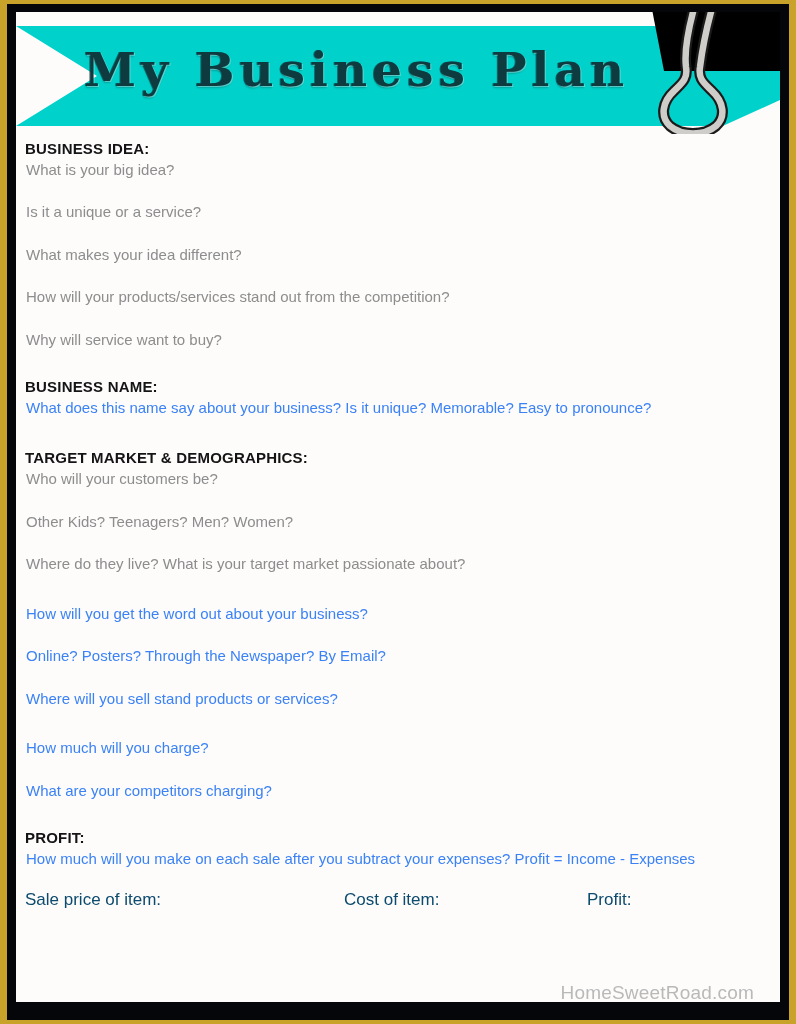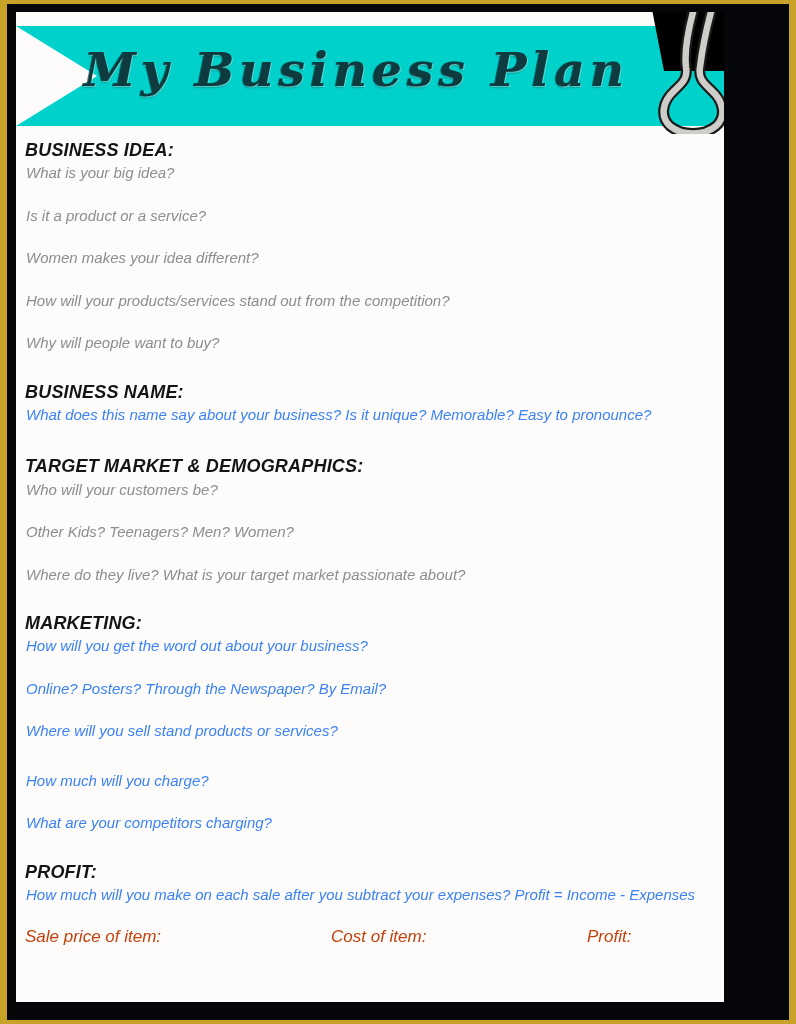--- a/index.html
+++ b/index.html
@@ -25,24 +25,23 @@
   .black-frame {
     position: absolute;
     left: 7px; top: 4px;
     width: 782px; height: 1016px;
     background: #05060a;
     box-sizing: border-box;
   }
   .page {
     position: absolute;
     left: 16px; top: 12px;
-    width: 708px; height: 990px;
+    width: 764px; height: 990px;
     background: #fdfcfb;
     overflow: hidden;
-    font-style: italic;
   }
 
   
   .banner-wrap {
     position: absolute;
     left: 0; top: 14px;
     width: 764px; height: 102px;
   }
   .banner {
     position: absolute;
@@ -89,21 +88,21 @@
     position: absolute;
     left: 9px;
     top: 128px;
     width: 752px;
   }
   .section { margin: 0 0 0 0; }
 
   .sec-head {
     font-family: "Liberation Sans", sans-serif;
     font-weight: 700;
-    font-size: 18px;
+    font-size: 15px;
     letter-spacing: 0.2px;
     color: #141414;
     margin: 0 0 2px 0;
     line-height: 1.18;
   }
   .line {
     font-family: "Liberation Sans", sans-serif;
     font-size: 15px;
     line-height: 1.3;
     color: #8d8d8d;
@@ -113,25 +112,25 @@
   .line.dark { color: #3b82f6; }
   .gap-sm { height: 21px; }
   .gap-md { height: 28px; }
   .gap-lg { height: 31px; }
 
   .cols {
     position: relative;
     height: 24px;
     font-family: "Liberation Sans", sans-serif;
     font-size: 17px;
-    color: #c2410c;
+    color: #0c4a6e;
   }
   .cols span { position: absolute; top: 0; white-space: nowrap; }
   .c1 { left: 0px; }
-  .c2 { left: 306px; }
+  .c2 { left: 319px; }
   .c3 { left: 562px; }
 
   .footer {
     position: absolute;
     left: 0;
     top: 970px;
     width: 752px;
     text-align: right;
     padding-right: 14px;
     box-sizing: border-box;
@@ -165,27 +164,27 @@
              C96 118 94 103 82 92 C74 84 68 80 70 68
              C72 52 76 30 84 2" fill="none" stroke="#cfcdc9" stroke-width="6.5" stroke-linecap="round" stroke-linejoin="round"></path>
   </svg>
 
   <div class="content">
 
     <div class="section">
       <div class="sec-head">BUSINESS IDEA:</div>
       <p class="line">What is your big idea?</p>
       <div class="gap-sm"></div>
-      <p class="line">Is it a product or a service?</p>
-      <div class="gap-sm"></div>
-      <p class="line">Women makes your idea different?</p>
+      <p class="line">Is it a unique or a service?</p>
+      <div class="gap-sm"></div>
+      <p class="line">What makes your idea different?</p>
       <div class="gap-sm"></div>
       <p class="line">How will your products/services stand out from the competition?</p>
       <div class="gap-sm"></div>
-      <p class="line">Why will people want to buy?</p>
+      <p class="line">Why will service want to buy?</p>
     </div>
 
     <div class="gap-md"></div>
 
     <div class="section">
       <div class="sec-head">BUSINESS NAME:</div>
       <p class="line dark">What does this name say about your business? Is it unique? Memorable? Easy to pronounce?</p>
     </div>
 
     <div class="gap-lg"></div>
@@ -195,21 +194,20 @@
       <p class="line">Who will your customers be?</p>
       <div class="gap-sm"></div>
       <p class="line">Other Kids?  Teenagers?  Men?  Women?</p>
       <div class="gap-sm"></div>
       <p class="line">Where do they live?  What is your target market passionate about?</p>
     </div>
 
     <div class="gap-md"></div>
 
     <div class="section">
-      <div class="sec-head">MARKETING:</div>
       <p class="line dark">How will you get the word out about your business?</p>
       <div class="gap-sm"></div>
       <p class="line dark">Online?  Posters?  Through the Newspaper?  By  Email?</p>
       <div class="gap-sm"></div>
       <p class="line dark">Where will you sell stand products or services?</p>
     </div>
 
     <div class="gap-md"></div>
 
     <div class="section">
@@ -228,14 +226,15 @@
         <span class="c1">Sale price of item:</span>
         <span class="c2">Cost of item:</span>
         <span class="c3">Profit:</span>
       </div>
       <div class="gap-sm"></div>
 
     </div>
 
   </div>
 
+  <div class="footer">HomeSweetRoad.com</div>
 
 </div>
 
 </body></html>

